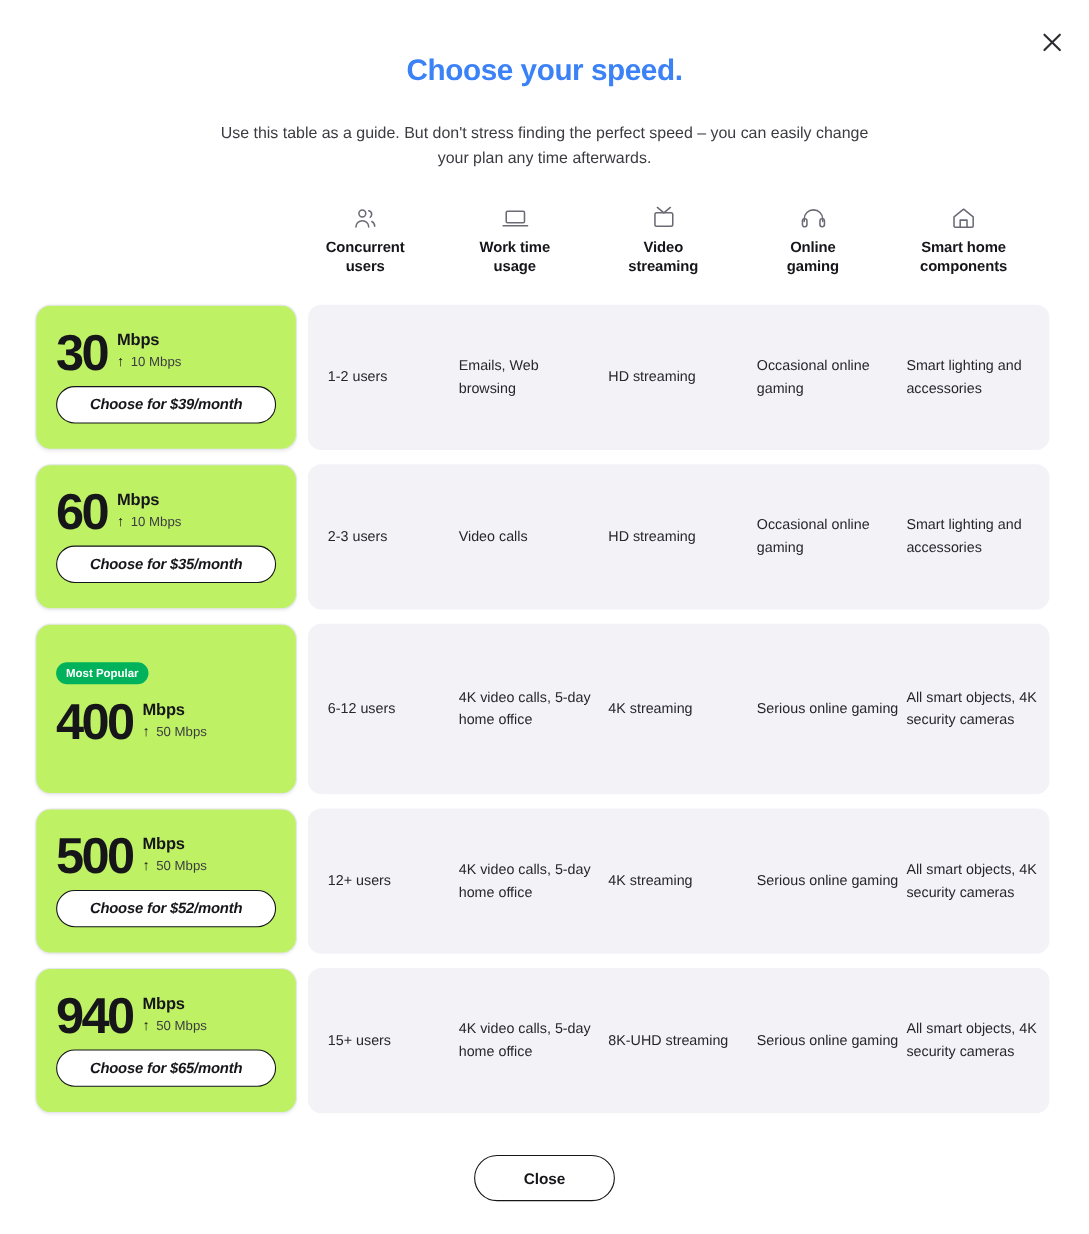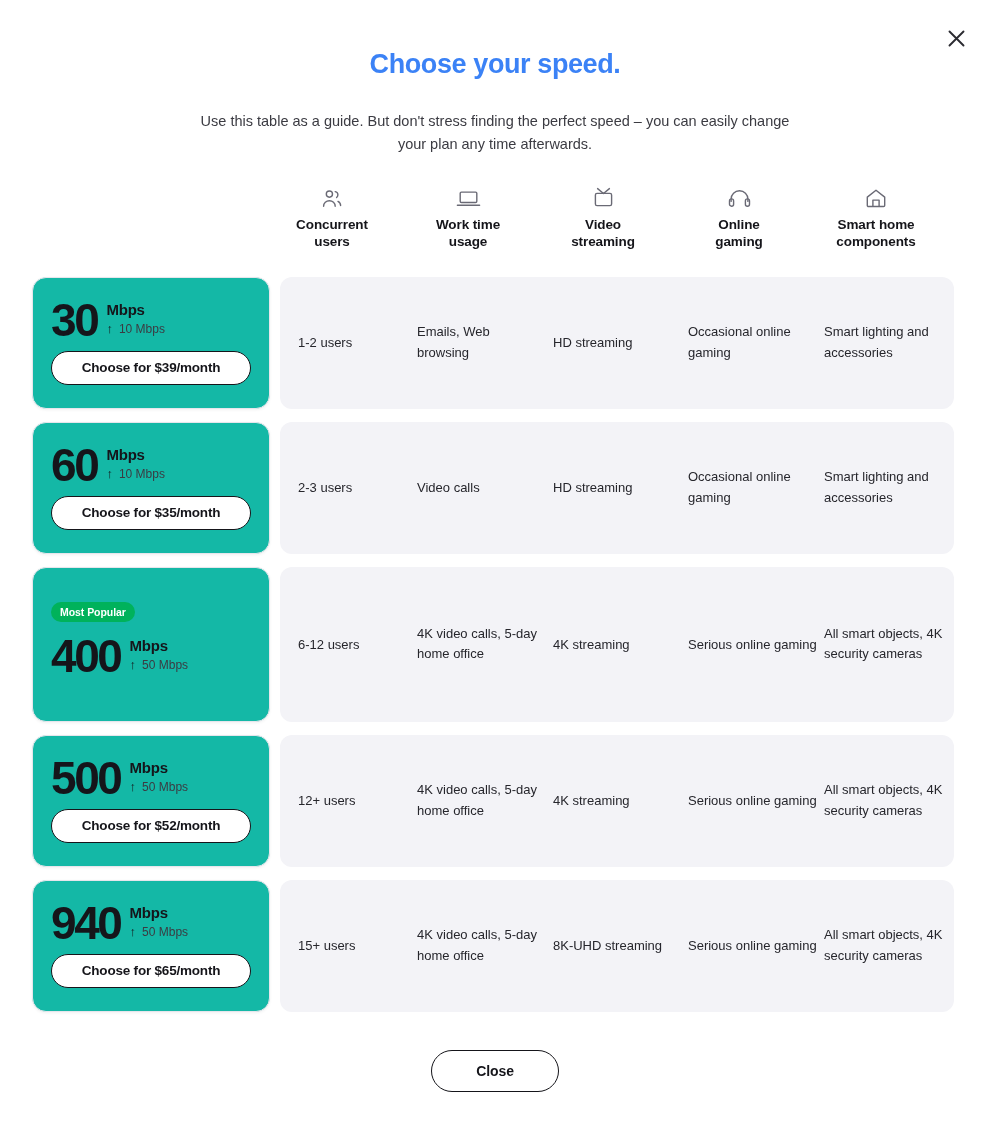--- a/index.html
+++ b/index.html
@@ -105,21 +105,21 @@
     position: relative;
     display: flex;
     align-items: stretch;
     margin-bottom: 13px;
   }
 
   .plan-card {
     position: relative;
     width: 238px;
     margin-left: 32px;
-    background: #14b8a6;
+    background: #bef264;
     border: 1px solid #e6e6ec;
     border-radius: 14px;
     box-shadow: 0 1px 3px rgba(16,16,32,0.06);
     padding: 16px 18px 16px 18px;
     display: flex;
     flex-direction: column;
     justify-content: center;
   }
 
   .badge {
@@ -182,20 +182,21 @@
     padding: 8px 6px 9px;
     border: 1.6px solid #15151a;
     border-radius: 22px;
     background: #ffffff;
     font-family: "Liberation Sans", sans-serif;
     font-size: 13.5px;
     font-weight: 700;
     color: #15151a;
     letter-spacing: -0.2px;
     cursor: pointer;
+    font-style: italic;
   }
 
   .detail-card {
     flex: 1;
     margin-left: 10px;
     margin-right: 36px;
     background: #f3f3f7;
     border-radius: 12px;
     position: relative;
   }

